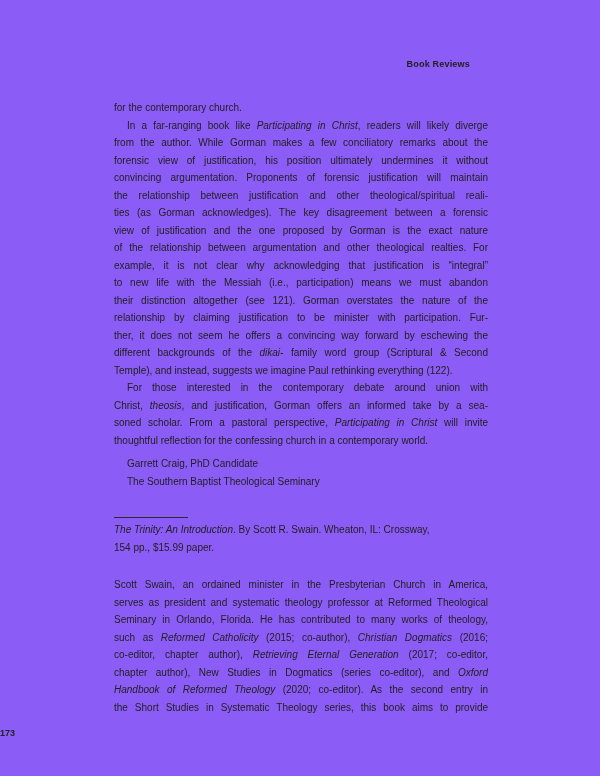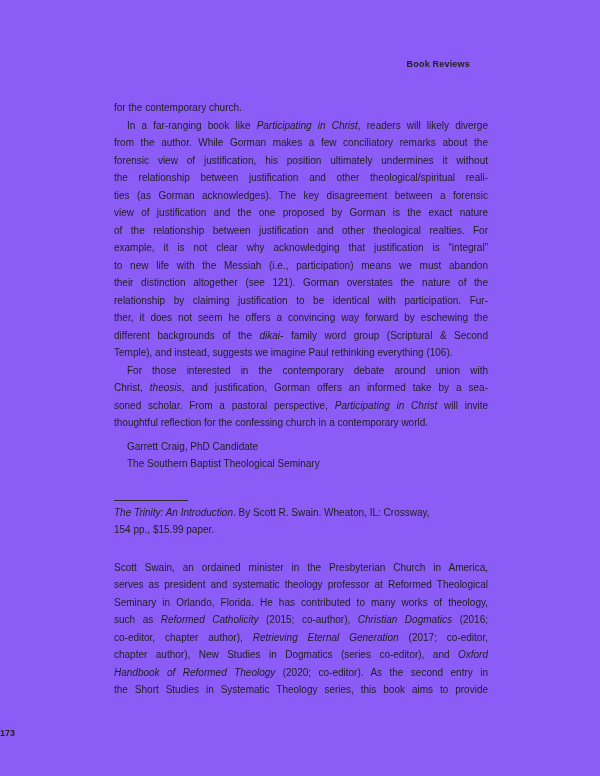--- a/index.html
+++ b/index.html
@@ -83,31 +83,32 @@
   <div class="text-column">
 
     <div>
         <div class="para">
           <div class="line"><span>for the contemporary church.</span></div>
         </div>
         <div class="para indent">
           <div class="line jl"><span>In a far-ranging book like </span><i>Participating in Christ</i><span>, readers will likely diverge</span></div>
           <div class="line jl"><span>from the author. While Gorman makes a few conciliatory remarks about the</span></div>
           <div class="line jl"><span>forensic view of justification, his position ultimately undermines it without</span></div>
+          <div class="line jl"><span>convincing argumentation. Proponents of forensic justification will maintain</span></div>
           <div class="line jl"><span>the relationship between justification and other theological/spiritual reali-</span></div>
           <div class="line jl"><span>ties (as Gorman acknowledges). The key disagreement between a forensic</span></div>
           <div class="line jl"><span>view of justification and the one proposed by Gorman is the exact nature</span></div>
-          <div class="line jl"><span>of the relationship between justification and other theological realties. For</span></div>
+          <div class="line jl"><span>of the relationship between argumentation and other theological realties. For</span></div>
           <div class="line jl"><span>example, it is not clear why acknowledging that justification is “integral”</span></div>
           <div class="line jl"><span>to new life with the Messiah (i.e., participation) means we must abandon</span></div>
           <div class="line jl"><span>their distinction altogether (see 121). Gorman overstates the nature of the</span></div>
-          <div class="line jl"><span>relationship by claiming justification to be identical with participation. Fur-</span></div>
+          <div class="line jl"><span>relationship by claiming justification to be minister with participation. Fur-</span></div>
           <div class="line jl"><span>ther, it does not seem he offers a convincing way forward by eschewing the</span></div>
           <div class="line jl"><span>different backgrounds of the </span><i>dikai-</i><span> family word group (Scriptural &amp; Second</span></div>
-          <div class="line"><span>Temple), and instead, suggests we imagine Paul rethinking everything (106).</span></div>
+          <div class="line"><span>Temple), and instead, suggests we imagine Paul rethinking everything (122).</span></div>
         </div>
         <div class="para indent">
           <div class="line jl"><span>For those interested in the contemporary debate around union with</span></div>
           <div class="line jl"><span>Christ, </span><i>theosis</i><span>, and justification, Gorman offers an informed take by a sea-</span></div>
           <div class="line jl"><span>soned scholar. From a pastoral perspective, </span><i>Participating in Christ</i><span> will invite</span></div>
           <div class="line"><span>thoughtful reflection for the confessing church in a contemporary world.</span></div>
         </div>
       </div>
 
     <div class="signature">

